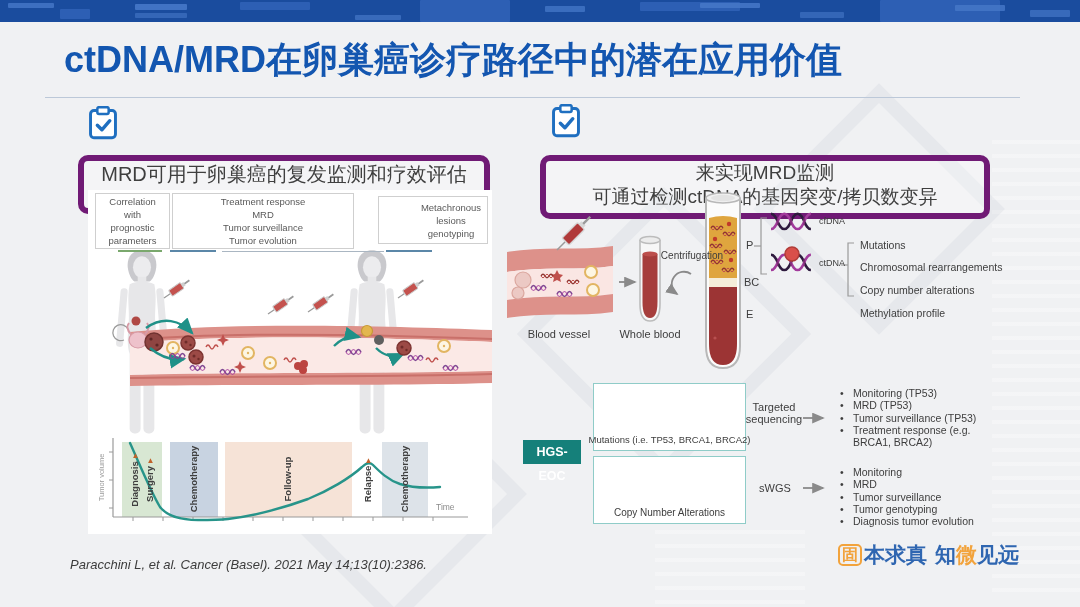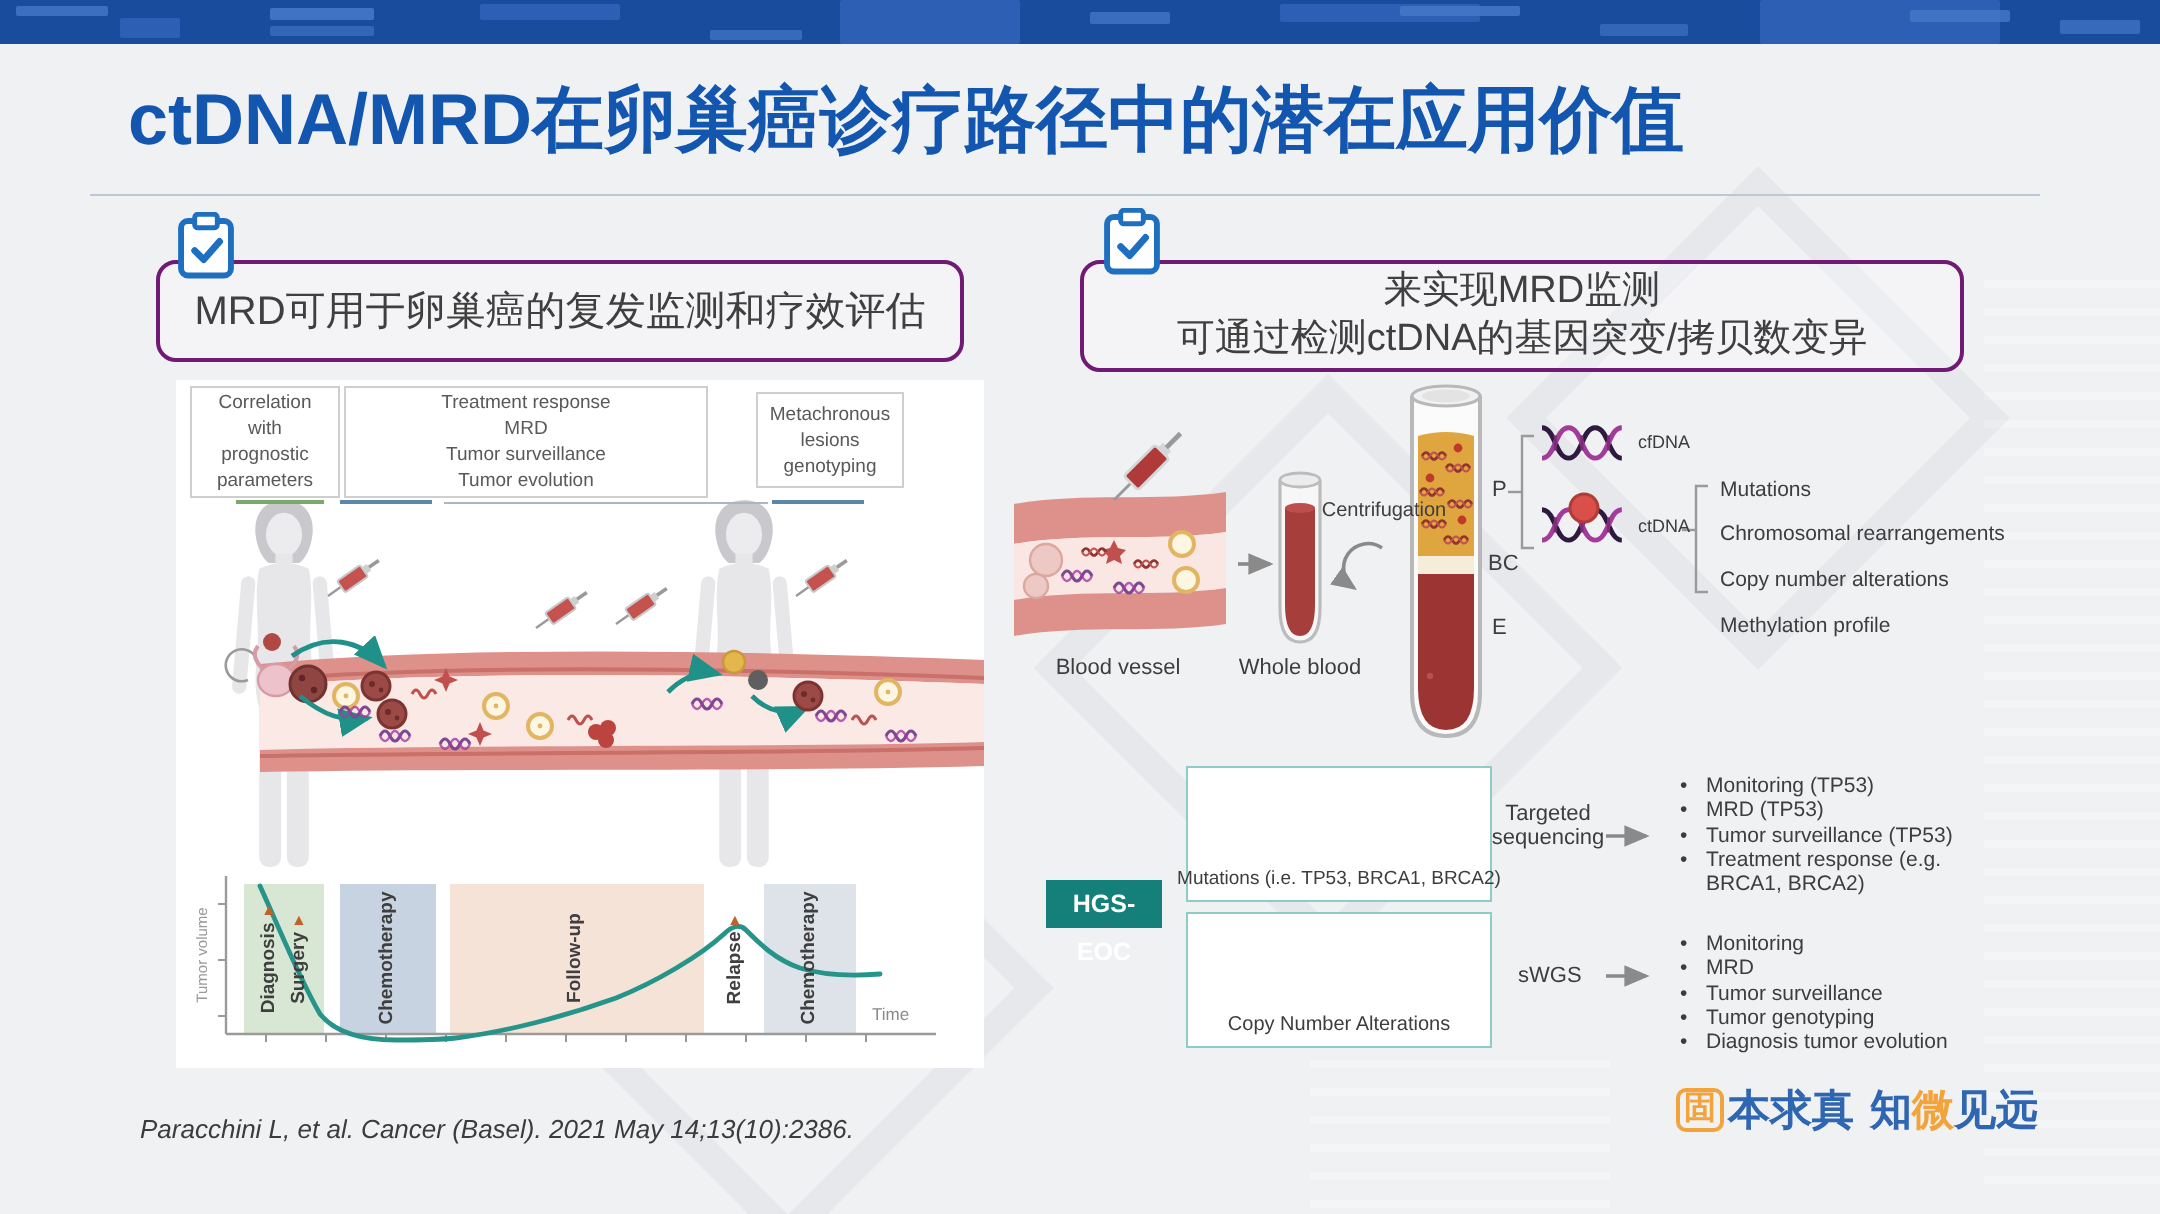--- a/index.html
+++ b/index.html
@@ -13,21 +13,21 @@
   .topbar .seg.d{background:#2d5fb4;}
 
   
   .title{position:absolute;left:64px;top:36px;font-size:36px;font-weight:bold;color:#1356b0;letter-spacing:0px;white-space:nowrap;}
   .title-rule{position:absolute;left:45px;top:97px;width:975px;height:1px;background:#bcc8d8;}
 
   .csco{position:absolute;left:920px;top:44px;display:flex;align-items:center;}
   .csco .word{color:#c00000;font-weight:800;font-size:26px;font-style:italic;letter-spacing:1px;}
 
   
-  .callout{position:absolute;border:2px solid #701a75;border-radius:10px;color:#3f3f3f;display:flex;flex-direction:column;justify-content:center;text-align:center;background:rgba(255,255,255,0.25);}
+  .callout{position:absolute;border:6px solid #701a75;border-radius:10px;color:#3f3f3f;display:flex;flex-direction:column;text-align:center;background:rgba(255,255,255,0.25);margin-top:25px;}
   .callout.left{left:78px;top:130px;width:400px;height:47px;font-size:20px;}
   .callout.right{left:540px;top:130px;width:438px;height:52px;font-size:19px;line-height:24px;}
   .clipicon{position:absolute;z-index:3;}
 
   
   .fig-left{position:absolute;left:88px;top:190px;width:404px;height:344px;background:#ffffff;}
   .fig-right{position:absolute;left:505px;top:188px;width:575px;height:352px;}
 
   .lblbox{position:absolute;border:1px solid #cfcfcf;background:#fff;color:#595959;font-size:9.5px;line-height:13px;text-align:center;display:flex;flex-direction:column;justify-content:center;}
   .uline{position:absolute;height:2px;}
@@ -245,21 +245,21 @@
       <div>with</div>
       <div>prognostic</div>
       <div>parameters</div>
     </div>
     <div class="lblbox" style="left:84px;top:3px;width:180px;height:54px;">
       <div>Treatment response</div>
       <div>MRD</div>
       <div>Tumor surveillance</div>
       <div>Tumor evolution</div>
     </div>
-    <div class="lblbox" style="left:290px;top:6px;width:72px;height:46px;">
+    <div class="lblbox" style="left:290px;top:6px;width:72px;height:46px;padding-left:36px;">
       <div>Metachronous</div>
       <div>lesions</div>
       <div>genotyping</div>
     </div>
     <div class="uline" style="left:30px;top:60px;width:44px;background:#7aa86d;"></div>
     <div class="uline" style="left:82px;top:60px;width:46px;background:#5b87a8;"></div>
     <div class="uline" style="left:134px;top:61px;width:162px;height:1px;background:#aab6c2;"></div>
     <div class="uline" style="left:298px;top:60px;width:46px;background:#5b87a8;"></div>
 
     <div class="ylab">Tumor volume</div>

